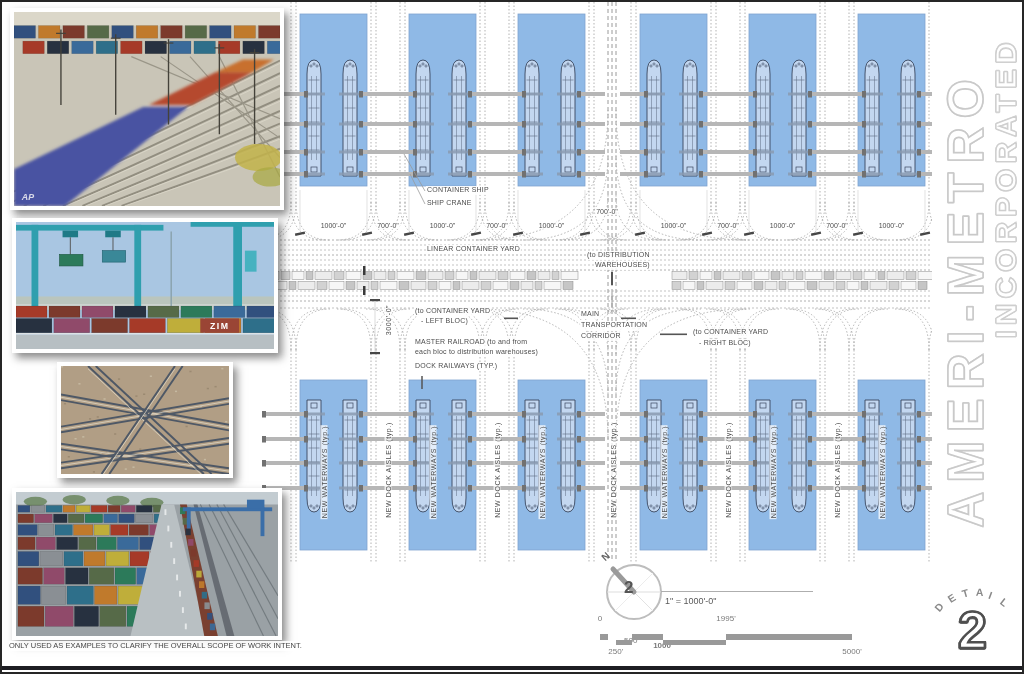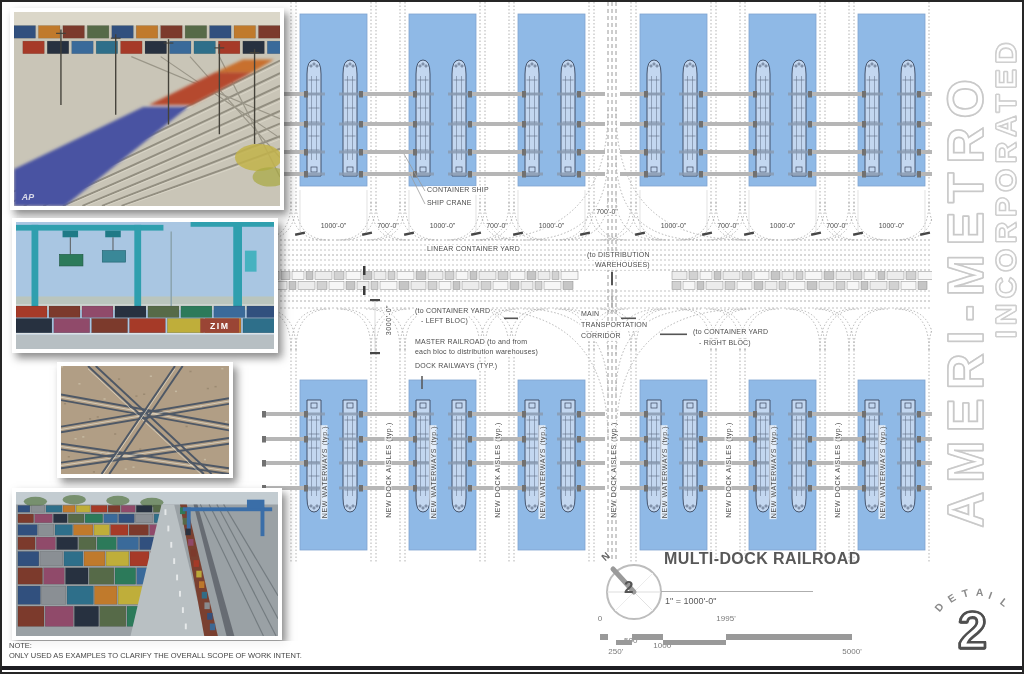--- a/index.html
+++ b/index.html
@@ -1255,44 +1255,42 @@
 
   <svg class="abs" style="left:598px;top:556px;z-index:2;" width="68" height="68">
     <circle cx="34" cy="34" r="27" fill="none" stroke="#bdbdbd" stroke-width="2"></circle>
     <line x1="7" y1="34" x2="61" y2="34" stroke="#ddd" stroke-width="1"></line>
     <line x1="15" y1="15" x2="53" y2="53" stroke="#e2e2e2" stroke-width="1"></line>
     <line x1="15" y1="53" x2="53" y2="15" stroke="#ececec" stroke-width="1"></line>
     <line x1="13" y1="11" x2="34" y2="34" stroke="#9a9a9a" stroke-width="5" stroke-linecap="round"></line>
   </svg>
   <span id="north-n" style="left:600px;top:549px;">N</span>
   <span id="north-num" style="left:622px;top:576px;">2</span>
-  <div class="title-line" style="left:662px;top:548px;">MULTI-DOCK RAILROAD</div>
   <div id="title-rule" style="left:659px;top:589px;width:152px;"></div>
   <div id="scale-note" style="left:663px;top:594px;">1" = 1000'-0"</div>
   <div id="scalebar">
       <span style="left:8px;top:0;" class="sb-label">0</span>
       <span style="left:39.5px;top:6px;margin-top:16px;" class="sb-label">500'</span>
       <span style="left:134px;top:0;" class="sb-label">1995'</span>
       <span style="left:23.75px;top:33px;" class="sb-label">250'</span>
-      <span style="left:71px;top:27px;" class="sb-label">1000'</span>
+      <span style="left:71px;top:27px;font-weight:bold;" class="sb-label">1000'</span>
       <span style="left:260px;top:33px;" class="sb-label">5000'</span>
       <div class="sb-seg" style="left: 8px; top: 20px; width: 7.75px; height: 5.5px; background: rgb(153, 153, 153);"></div>
       <div class="sb-seg" style="left: 39.5px; top: 20px; width: 31.5px; height: 5.5px; background: rgb(153, 153, 153);"></div>
       <div class="sb-seg" style="left: 134px; top: 20px; width: 126px; height: 5.5px; background: rgb(153, 153, 153);"></div>
       <div class="sb-seg" style="left: 23.75px; top: 25.5px; width: 15.75px; height: 5.5px; background: rgb(153, 153, 153);"></div>
       <div class="sb-seg" style="left: 71px; top: 25.5px; width: 63px; height: 5.5px; background: rgb(153, 153, 153);"></div>
     </div>
 
   <div id="brand-primary" class="outline-big" style="left:964px;top:297px;">AMERI-METRO</div>
   <div id="brand-secondary" class="outline-big" style="left:1004px;top:186px;">INCORPORATED</div>
   <div id="detail-arc"></div>
   <div id="detail-number" style="left:956px;top:598px;">2</div>
 
   <div id="note">
-    <div>NOTE:</div>
     <div>ONLY USED AS EXAMPLES TO CLARIFY THE OVERALL SCOPE OF WORK INTENT.</div>
   </div>
   <div id="bottom-bar"></div>
 <span style="left:933px;top:599px;transform:rotate(-50deg);" class="detail-letter">D</span>
     <span style="left:946px;top:590px;transform:rotate(-33deg);" class="detail-letter">E</span>
     <span style="left:960px;top:585px;transform:rotate(-16deg);" class="detail-letter">T</span>
     <span style="left:974px;top:584px;transform:rotate(2deg);" class="detail-letter">A</span>
     <span style="left:987px;top:587px;transform:rotate(20deg);" class="detail-letter">I</span>
     <span style="left:999px;top:594px;transform:rotate(38deg);" class="detail-letter">L</span>
   </div>

